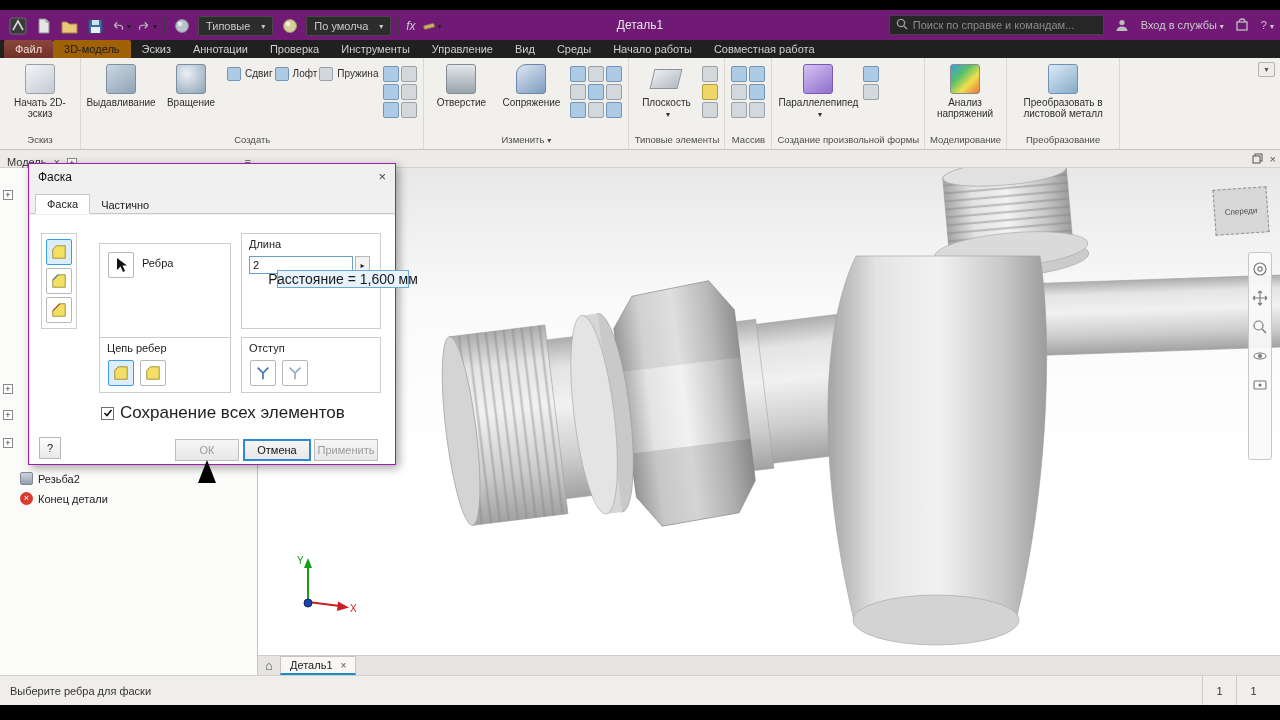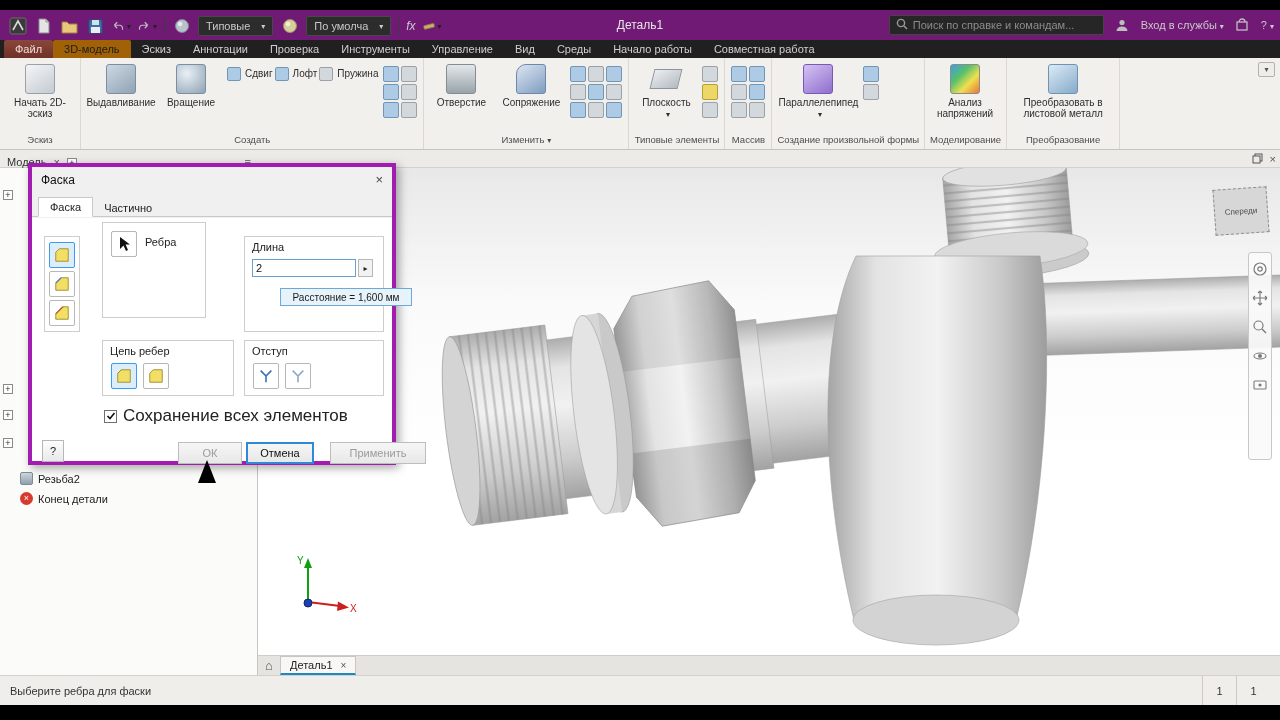--- a/index.html
+++ b/index.html
@@ -81,36 +81,36 @@
   .home{width:22px;height:19px;display:flex;align-items:center;justify-content:center;color:#555;font-size:13px}
   .home::after{content:"⌂"}
   .dtab{height:19px;background:#f8f7f6;border:1px solid #c9c6c2;border-bottom:2px solid #1e88c7;display:flex;align-items:center;gap:8px;padding:0 9px;font-size:11px;color:#222}
   .dtab .x{color:#555;font-size:10px}
   .dtab .x::after{content:"×"}
   .statusbar{position:absolute;top:675px;left:0;width:1280px;height:30px;background:#f0eeeb;border-top:1px solid #d4d1cc;display:flex;align-items:center}
   .statusmsg{padding-left:10px;color:#333}
   .scells{position:absolute;right:10px;top:0;height:30px;display:flex;align-items:stretch}
   .scell{width:34px;border-left:1px solid #cdcac5;display:flex;align-items:center;justify-content:center;color:#333}
   
-  .dialog{position:absolute;left:28px;top:163px;width:368px;height:302px;background:#f0f0f0;border:4px solid #a21caf;box-shadow:3px 3px 9px rgba(0,0,0,.35);z-index:50}
+  .dialog{position:absolute;left:28px;top:163px;width:368px;height:302px;background:#f0f0f0;border:1px solid #a21caf;box-shadow:3px 3px 9px rgba(0,0,0,.35);z-index:50}
   .dtitle{height:26px;display:flex;align-items:center;padding:0 9px;font-size:12px;color:#111}
   .dclose{position:absolute;right:9px;top:6px;font-size:13px;color:#444;line-height:1}
   .dclose::after{content:"×"}
   .dtabs{height:24px;display:flex;align-items:flex-end;padding-left:6px;border-bottom:1px solid #c9c9c9}
   .dtabbtn{padding:3px 11px;font-size:11px;color:#222;margin-bottom:-1px}
   .dtabbtn.active{background:#fff;border:1px solid #c9c9c9;border-bottom:1px solid #fff}
   .dbody{position:absolute;top:51px;left:0;right:0;bottom:0;background:#fff}
   .gbox{position:absolute;border:1px solid #cdcdcd;background:#fff}
   .glabel{position:absolute;left:7px;top:4px;font-size:11px;color:#222}
   .tbtn{width:26px;height:26px;background:#fff;border:1px solid #b7b7b7;border-radius:2px;display:flex;align-items:center;justify-content:center}
   .tbtn.sel{border:1px solid #3d9be9;background:#dcedfb}
   .dinput{position:absolute;left:7px;top:22px;width:104px;height:18px;border:1px solid #6a9ecf;background:#fff;font-size:11px;padding:0 3px;font-family:"Liberation Sans",sans-serif;outline:none;color:#111}
   .spin{position:absolute;left:113px;top:22px;width:15px;height:18px;border:1px solid #b7b7b7;background:#f2f2f2;font-size:8px;color:#222;display:flex;align-items:center;justify-content:center}
   .spin::after{content:"▸"}
-  .tooltip{position:absolute;left:248px;top:70px;width:132px;height:18px;background:#e7f3fb;border:1px solid #6da8d8;font-size:10px;color:#1a1a1a;display:flex;align-items:center;justify-content:center;white-space:nowrap}
+  .tooltip{position:absolute;left:248px;top:55px;width:132px;height:18px;background:#e7f3fb;border:1px solid #6da8d8;font-size:14px;color:#1a1a1a;display:flex;align-items:center;justify-content:center;white-space:nowrap}
   .cb{position:absolute;left:72px;top:188px;display:flex;align-items:center;gap:6px;font-size:17px;color:#222}
   .cbbox{width:13px;height:13px;border:1px solid #707070;background:#fff;display:flex;align-items:center;justify-content:center}
   .dbtn{position:absolute;top:224px;height:22px;background:linear-gradient(#f6f6f6,#e8e8e8);border:1px solid #bdbdbd;font-size:11px;display:flex;align-items:center;justify-content:center;font-family:"Liberation Sans",sans-serif}
   .dbtn.disabled{color:#9b9b9b}
   .dbtn.focused{border:2px solid #2f88d8;color:#111}
   .helpbtn{position:absolute;left:10px;top:222px;width:22px;height:22px;border:1px solid #b7b7b7;background:linear-gradient(#fdfdfd,#e9e9e9);display:flex;align-items:center;justify-content:center;font-size:11px;color:#222}
   .cursor{position:absolute;left:198px;top:460px;z-index:60}
 </style>
 </head>
 <body>
@@ -510,21 +510,21 @@
             <line x1="2" y1="8" x2="8" y2="2" stroke="#4a78b0" stroke-width="1.5"></line>
           </svg>
         </span>
       <span class="t btn tbtn">
           <svg width="16" height="16" viewBox="0 0 18 18">
             <polygon points="10,2 16,2 16,16 2,16 2,10" fill="#f3df66" stroke="#9a8a2a"></polygon>
             <line x1="2" y1="10" x2="10" y2="2" stroke="#b05a2a" stroke-width="1.5"></line>
           </svg>
         </span>
     </div>
-    <div class="gbox" style="left:70px;top:4px;width:104px;height:96px">
+    <div class="gbox" style="left:70px;top:28px;width:132px;height:96px">
       <span class="tbtn" style="position:absolute;left:8px;top:8px">
           <svg width="14" height="16" viewBox="0 0 14 16">
             <polygon points="3,1 3,13 6.5,9.5 9,15 11,14 8.6,8.6 13,8.6" fill="#111"></polygon>
           </svg>
         </span>
       <span style="position:absolute;left:42px;top:13px">Ребра</span>
     </div>
     <div class="gbox" style="left:212px;top:18px;width:140px;height:96px">
       <span class="glabel">Длина</span>
       <input class="dinput" value="2" style="">
@@ -562,19 +562,19 @@
       <span class="cbbox">
           <svg width="10" height="10" viewBox="0 0 10 10">
             <path d="M1.5 5 L4 7.5 L8.5 2" fill="none" stroke="#111" stroke-width="1.6"></path>
           </svg>
         </span>
       <span>Сохранение всех элементов</span>
     </div>
     <span class="helpbtn">?</span>
     <span class="dbtn disabled" style="left:146px;width:64px">ОК</span>
     <span class="dbtn focused" style="left:214px;width:68px">Отмена</span>
-    <span class="dbtn disabled" style="left:298px;width:96px">Применить</span>
+    <span class="dbtn disabled" style="left:285px;width:64px">Применить</span>
   </div>
 </div>
 
 <svg class="cursor" width="20" height="24" viewBox="0 0 20 24">
   <polygon points="9,0 18,23 0,23" fill="#000"></polygon>
 </svg>
 
 </body></html>

